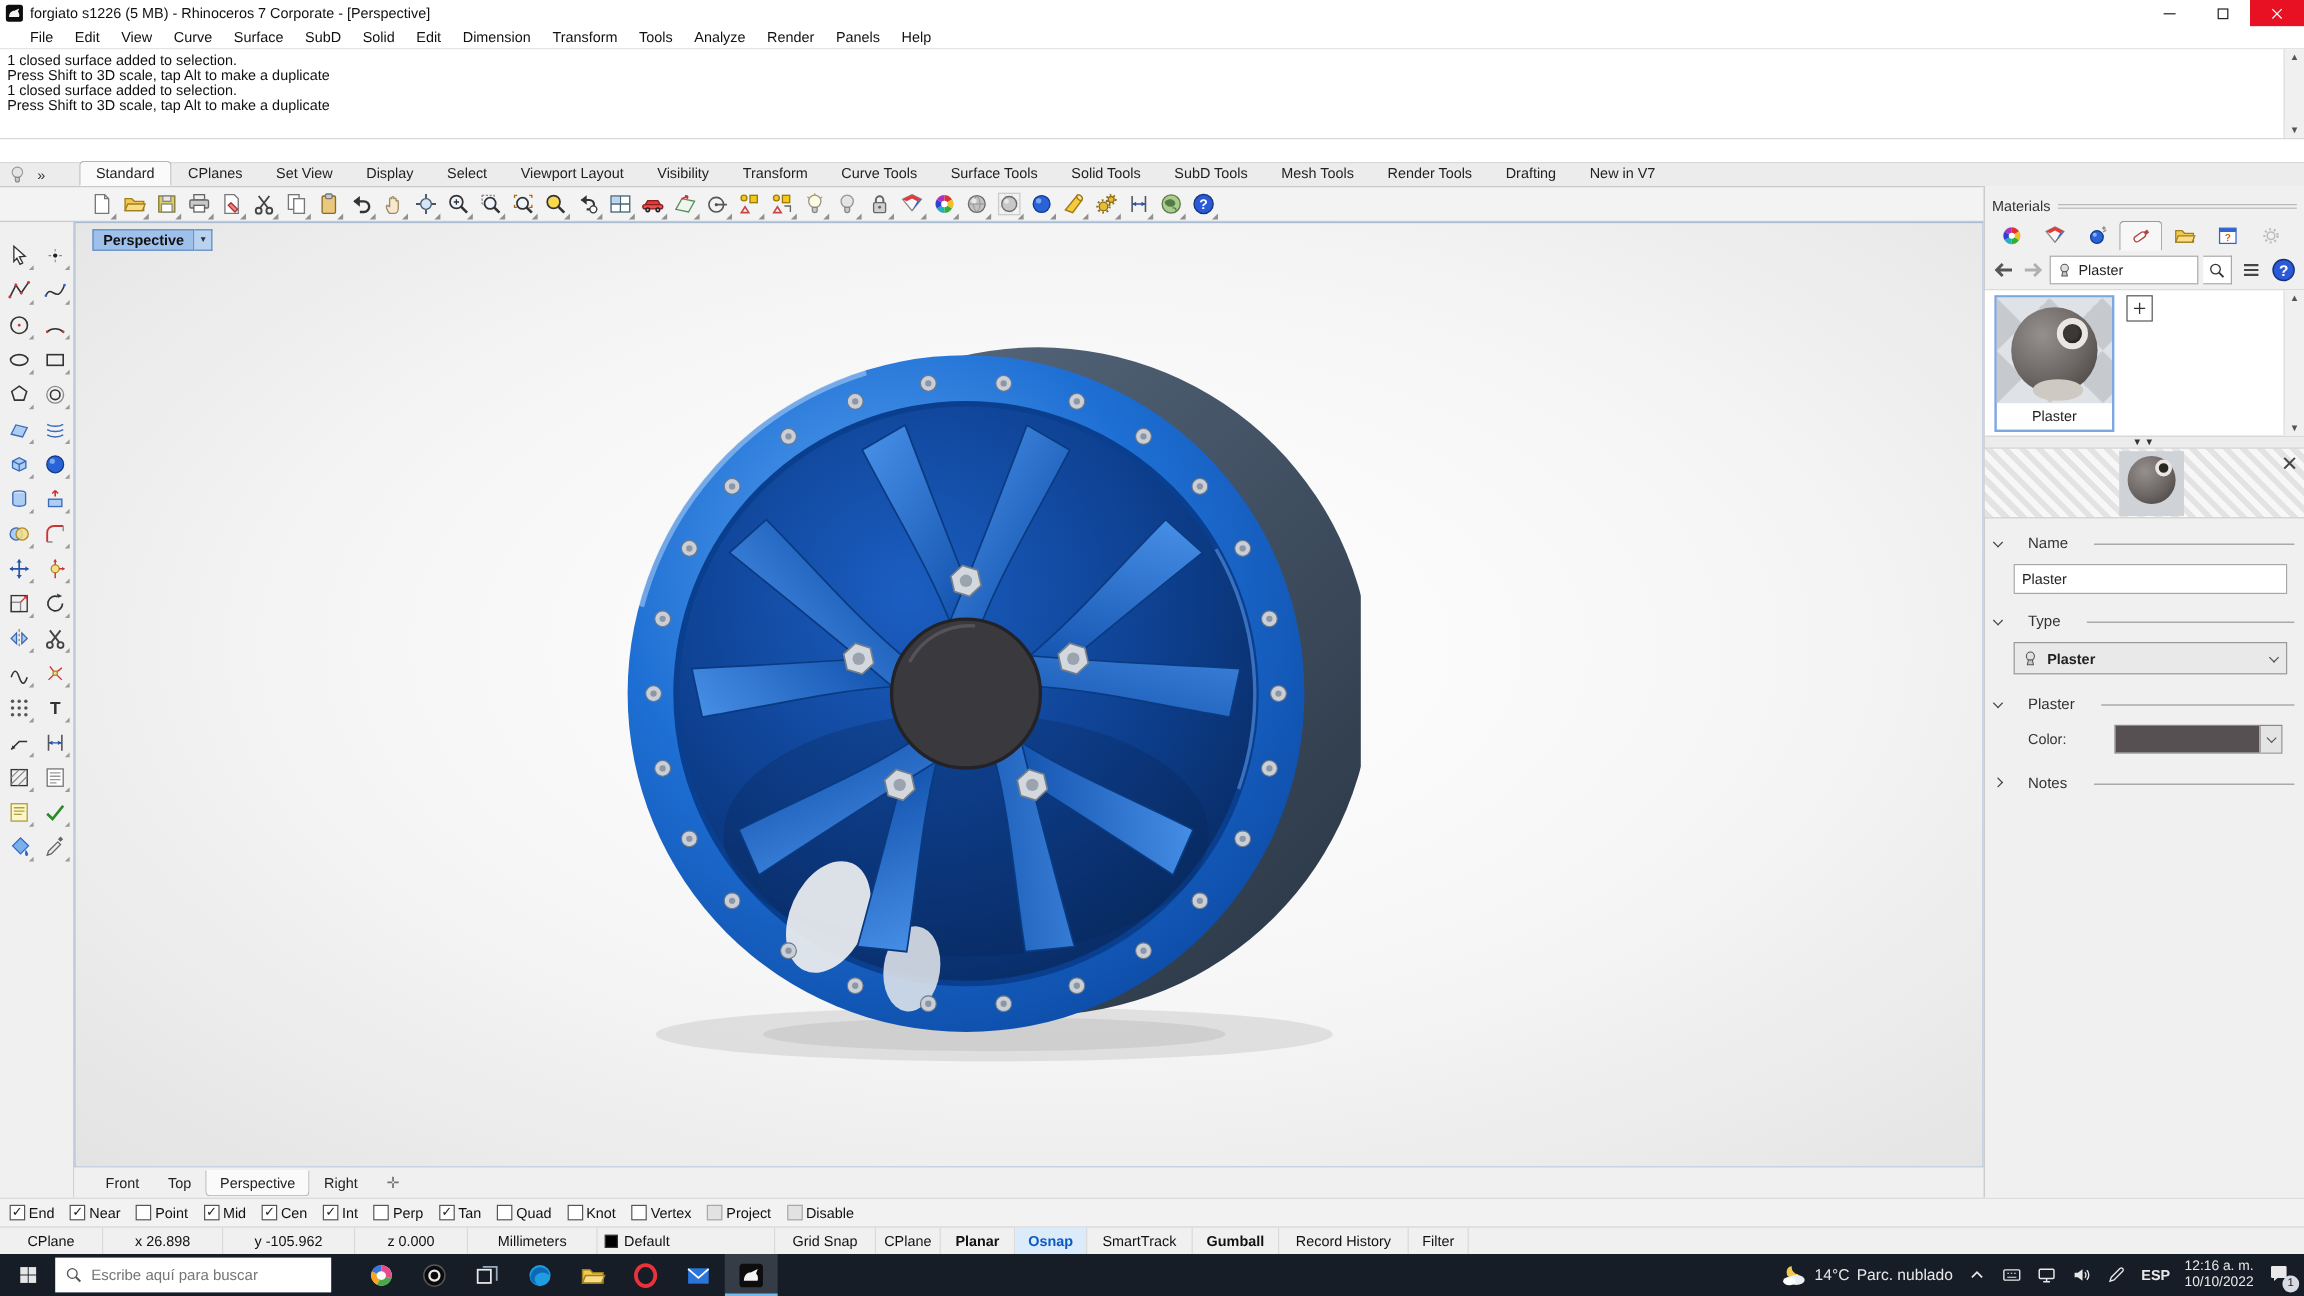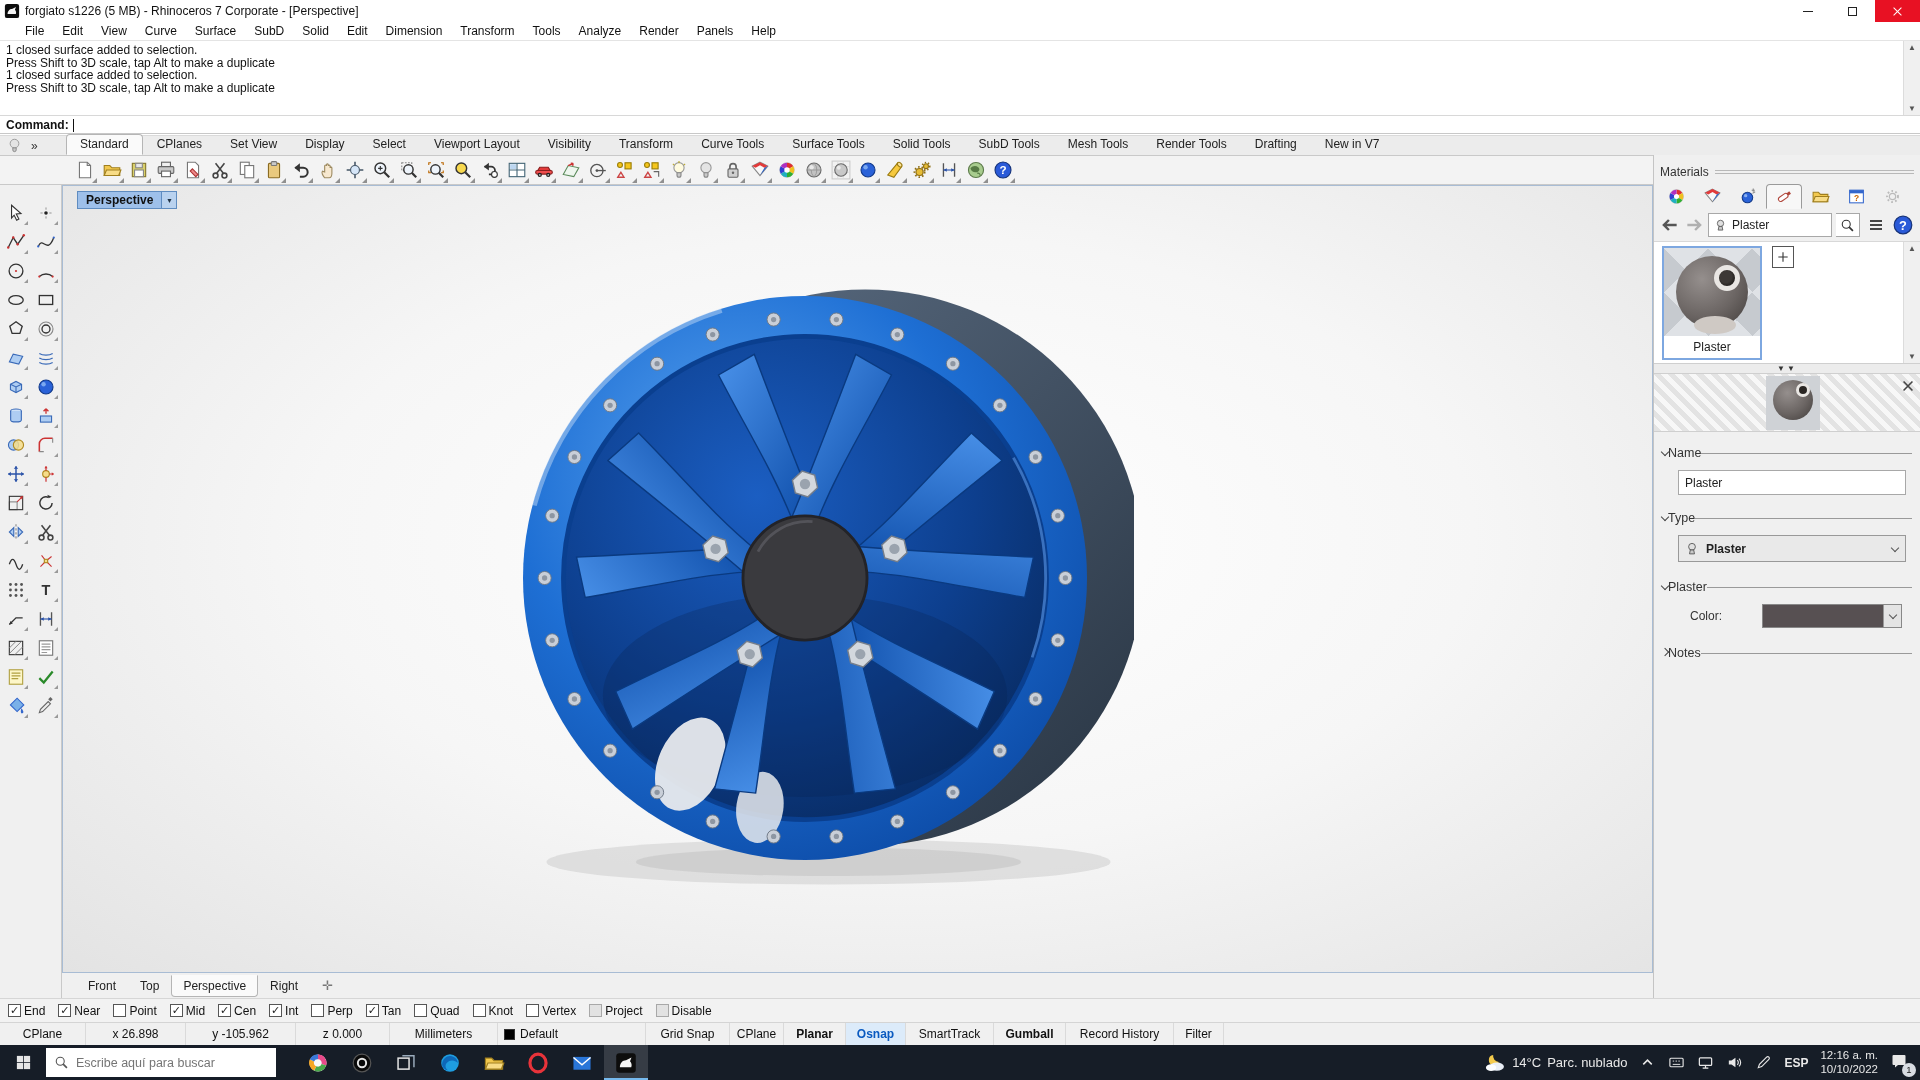--- a/index.html
+++ b/index.html
@@ -122,21 +122,21 @@
   .addbtn{position:absolute;left:118px;top:4px;width:22px;height:22px;background:#fff;border:1px solid #555;display:flex;align-items:center;justify-content:center}
   .addbtn svg{width:14px;height:14px}
   .thumbscroll{position:absolute;right:0;top:0;bottom:0;width:17px;background:#f0f0f0;border-left:1px solid #dcdcdc;display:flex;flex-direction:column;justify-content:space-between;align-items:center}
   .p-split{height:10px;display:flex;align-items:center;justify-content:center;font-size:8px;color:#333;letter-spacing:2px;border-bottom:1px solid #cfcfcf;background:#ececec}
   .p-preview{position:relative;height:58px;background:repeating-linear-gradient(45deg,#e3e3e3 0 5px,#f7f7f7 5px 10px),repeating-linear-gradient(-45deg,#e3e3e3 0 5px,rgba(247,247,247,.5) 5px 10px);border-bottom:1px solid #cfcfcf}
   .pv-ball{position:absolute;left:112px;top:2px;width:54px;height:54px;background:#cfd2d6;overflow:hidden}
   .pv-ball .b{position:absolute;left:7px;top:4px;width:40px;height:40px;border-radius:50%;background:radial-gradient(circle at 36% 32%,#958f8d,#6b6563 55%,#4b4644 88%)}
   .pv-ball .r{position:absolute;right:10px;top:7px;width:14px;height:14px;border-radius:50%;background:#2a2念623;background:#2a2623;border:3px solid #e9e6e3}
   .pv-x{position:absolute;right:4px;top:4px;width:16px;height:16px}
   .p-sections{padding:14px 8px 0 8px}
-  .sec-head{display:flex;align-items:center;gap:0;margin-bottom:10px}
+  .sec-head{display:flex;align-items:center;gap:22px;margin-bottom:10px}
   .sec-head .chev{width:6px;height:6px;border-right:1.6px solid #444;border-bottom:1.6px solid #444;transform:rotate(45deg);margin-top:-3px}
   .sec-head .chev.right{transform:rotate(-45deg)}
   .sec-head .sl{font-size:12.5px;color:#333;white-space:nowrap}
   .sec-head .line{flex:1;border-top:1px solid #9a9a9a}
   .p-input{width:228px;height:25px;border:1px solid #a8a8a8;background:#fff;font-size:12px;color:#222;padding-left:6px;margin:0 0 16px 16px;outline:none;font-family:"Liberation Sans",sans-serif}
   .p-select{width:228px;height:27px;border:1px solid #999;background:#e9e9e9;display:flex;align-items:center;gap:6px;padding-left:5px;margin:0 0 18px 16px}
   .p-select svg{width:16px;height:16px}
   .p-select .val{flex:1;font-size:12px;font-weight:bold;color:#222}
   .p-select .dc{width:20px;display:flex;justify-content:center}
   .dcv{width:6px;height:6px;border-right:1.4px solid #555;border-bottom:1.4px solid #555;transform:rotate(45deg);margin-top:-2px}
@@ -194,24 +194,20 @@
         <div>Press Shift to 3D scale, tap Alt to make a duplicate</div>
         <div>1 closed surface added to selection.</div>
         <div>Press Shift to 3D scale, tap Alt to make a duplicate</div>
       </div>
     <div class="vscroll">
       <span class="varrow">▲</span>
       <span class="varrow">▼</span>
     </div>
   </div>
 
-  <div class="cmdline">
-    <b>Command:</b>
-    <span class="caret"></span>
-  </div>
 
   <div class="tabsrow" id="tabsrow">
     <div class="lampzone">
       <span class="gl" id="lamp-slot"><svg viewBox="0 0 18 18" width="100%" height="100%">
             <circle cx="9" cy="7" r="4.6" fill="#e4e4e4" stroke="#999"></circle>
             <path d="M7.2 11.5h3.6v2.2a1.8 1.8 0 0 1-3.6 0z" fill="#c9c9c9" stroke="#888"></path>
           </svg></span>
       <span class="chev2">»</span>
     </div>
   <span class="rtab active">Standard</span>

